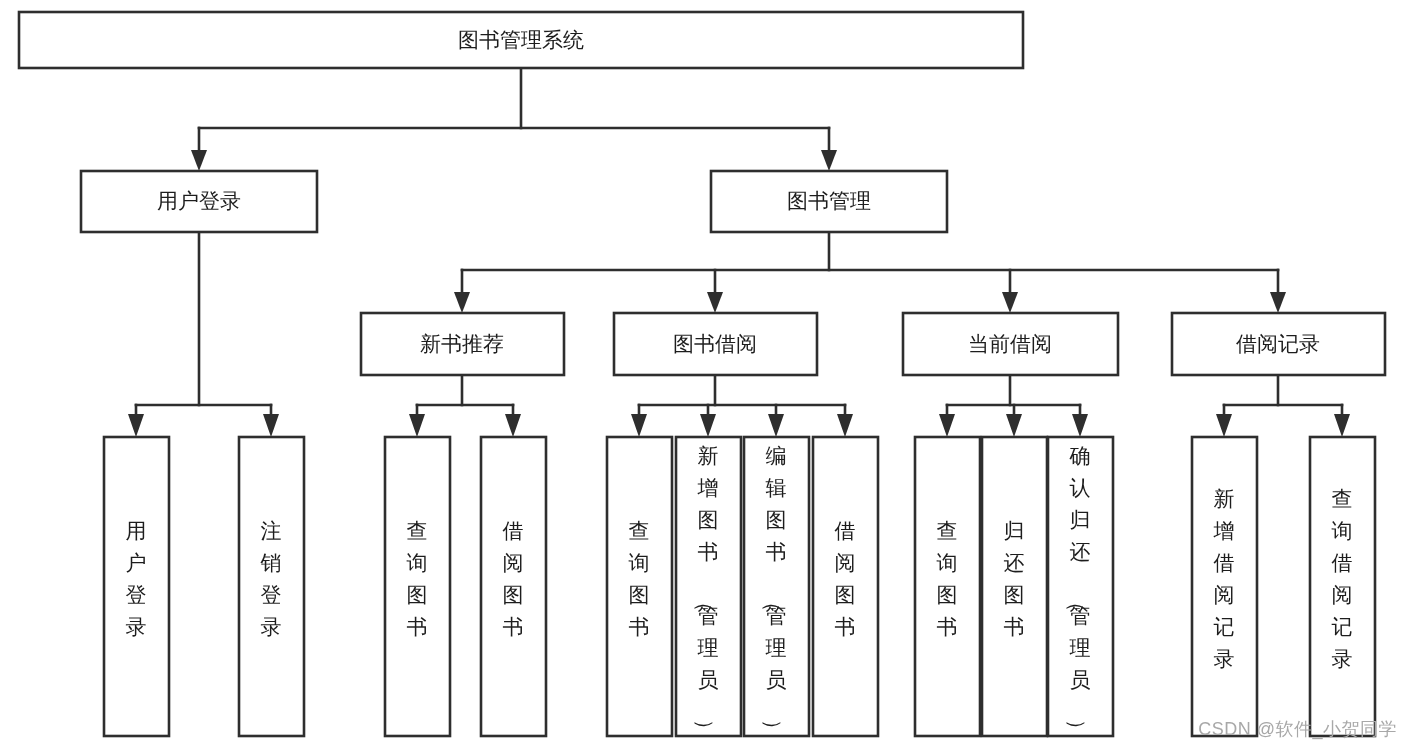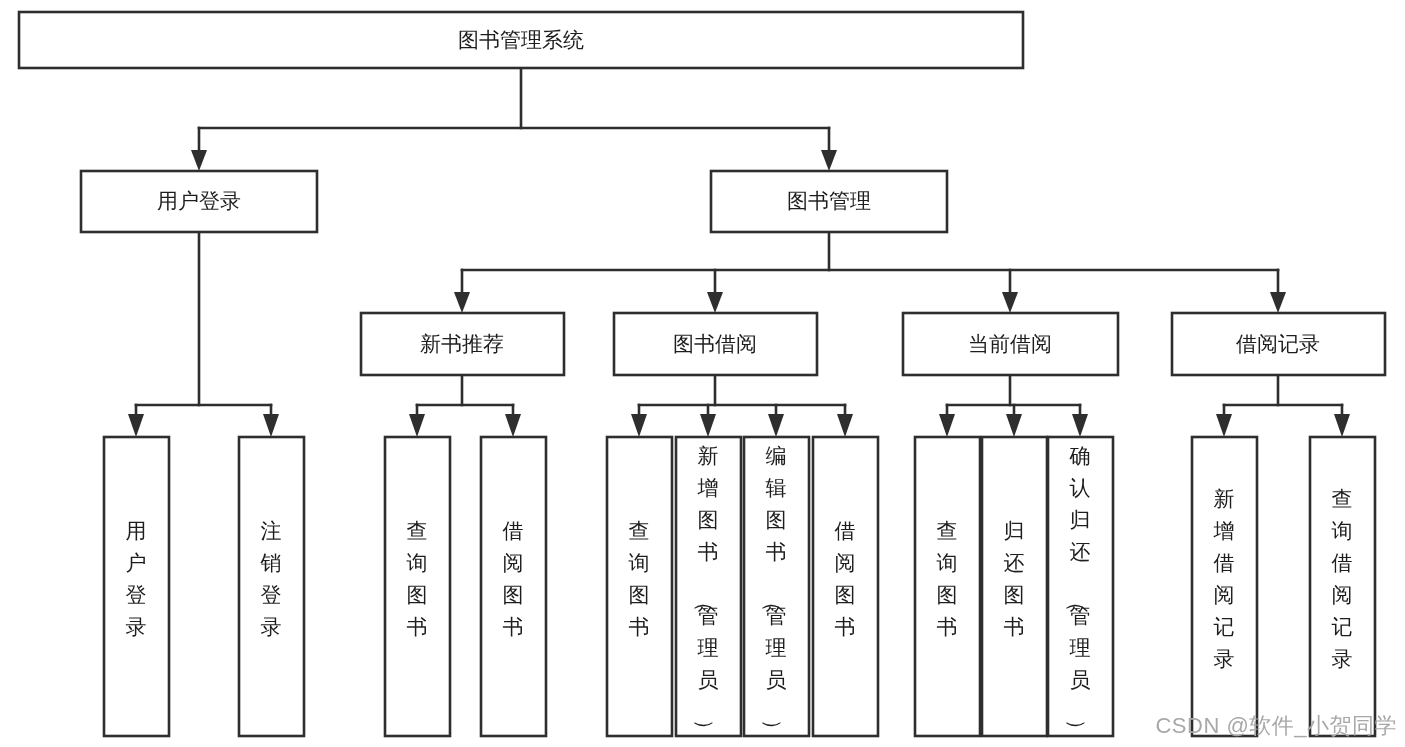--- a/index.html
+++ b/index.html
@@ -54,21 +54,21 @@
     fill: #1d1d1d;
     font-family: "Liberation Sans", "DejaVu Sans", sans-serif;
     font-size: 21px;
     text-anchor: middle;
   }
   .watermark-text {
     position: absolute;
     right: 8px;
     bottom: 6px;
     font-family: "Liberation Sans", "DejaVu Sans", sans-serif;
-    font-size: 22px;
+    font-size: 18px;
     color: #a8a8a8;
     white-space: nowrap;
     letter-spacing: 0.5px;
   }
 </style>
 </head>
 <body>
 
 <div id="diagram-root">
 

